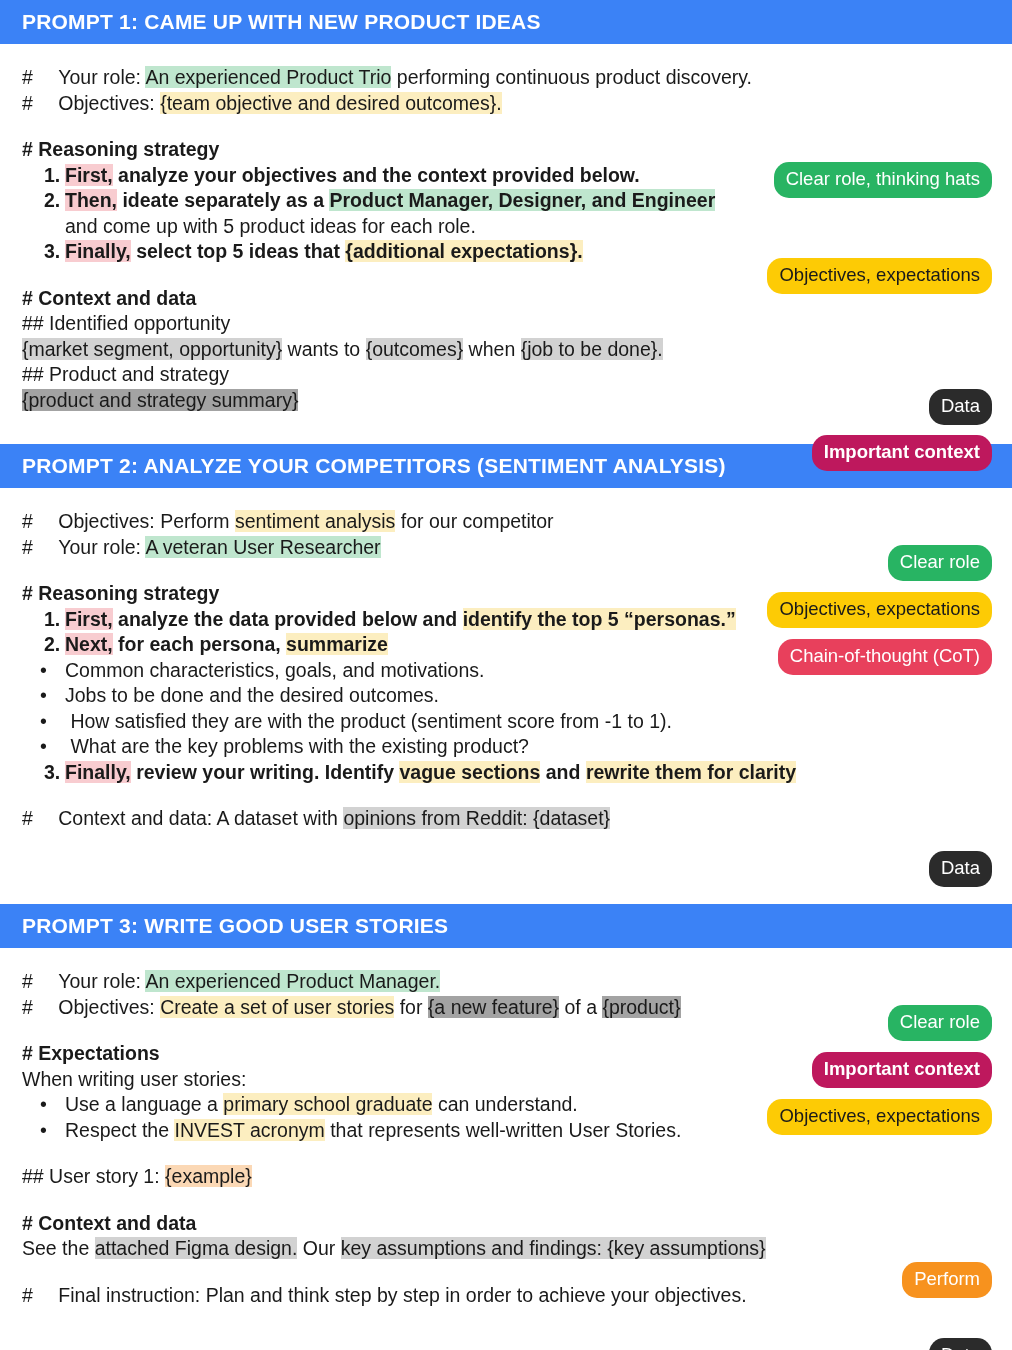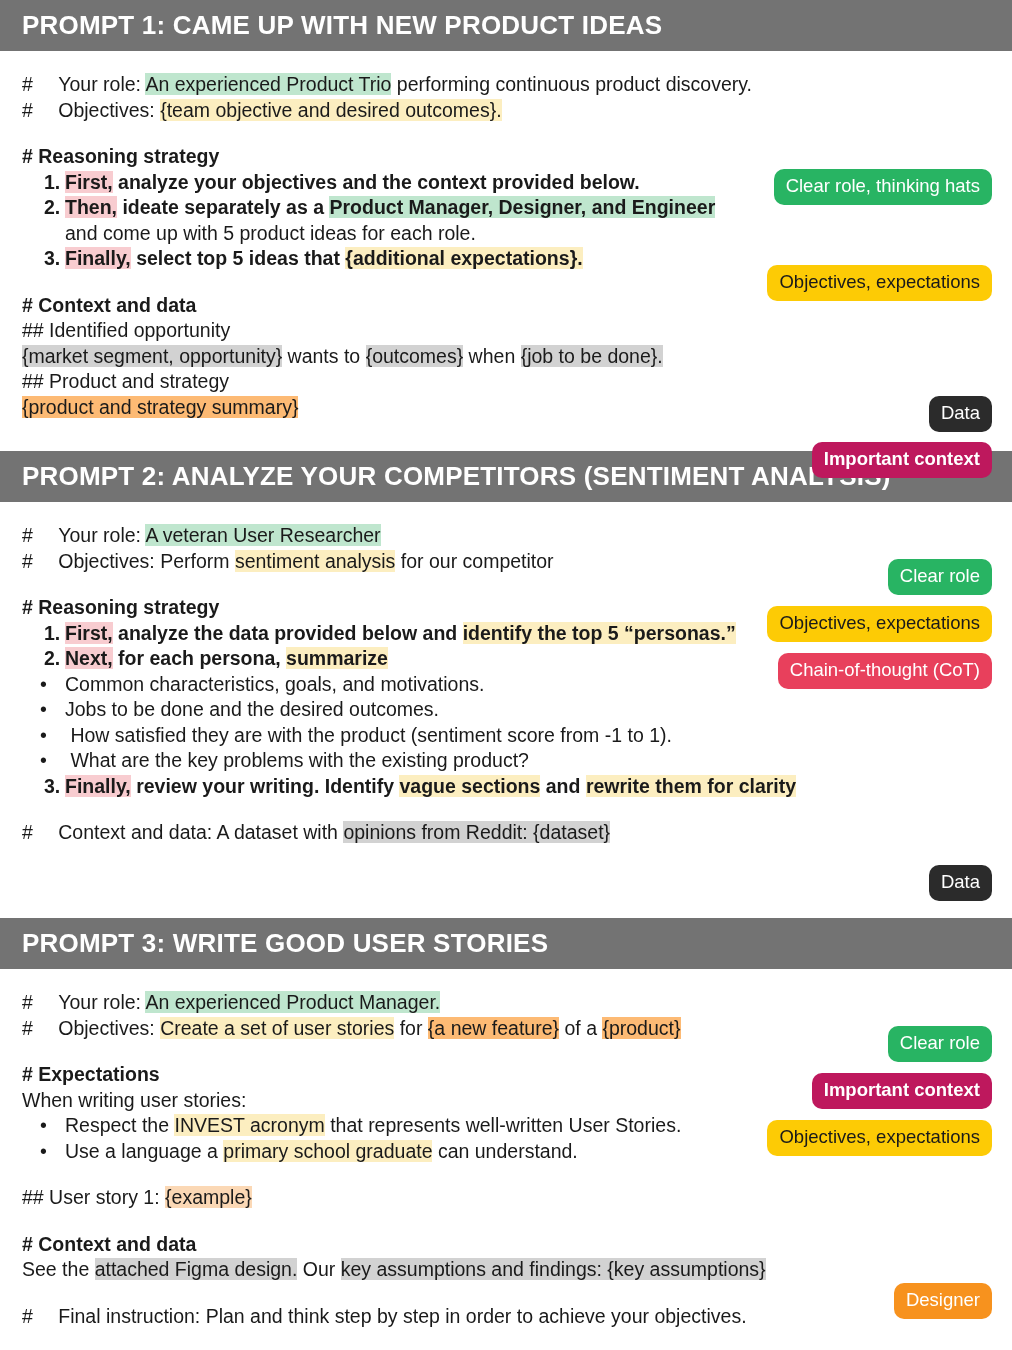--- a/index.html
+++ b/index.html
@@ -11,23 +11,23 @@
     width: 1012px;
     height: 1350px;
     font-family: "Liberation Sans", sans-serif;
     color: #1a1a1a;
     position: relative;
     overflow: hidden;
   }
 
   
   .section-header {
-    background: #737373;
+    background: #3b82f6;
     color: #ffffff;
-    font-size: 26px;
+    font-size: 21px;
     font-weight: bold;
     letter-spacing: 0.2px;
     padding: 10px 0 10px 22px;
     box-sizing: border-box;
     width: 1012px;
   }
 
   .section-body {
     position: relative;
     padding: 0 0 0 22px;
@@ -72,31 +72,31 @@
   .bul-row .marker {
     display: inline-block;
     width: 25px;
   }
 
   
   .hl-green  { background: #bfe6ce; }
   .hl-yellow { background: #fceec0; }
   .hl-pink   { background: #f8ccd0; }
   .hl-gray   { background: #d2d2d2; }
-  .hl-blue   { background: #fdba74; margin-top: 14px; }
+  .hl-blue   { background: #a3a3a3; margin-top: 14px; }
   .hl-peach  { background: #fbd8b5; }
 
   
   .badge {
     position: absolute;
     right: 20px;
     font-size: 18.5px;
     line-height: 1;
     padding: 8px 12px 9px 12px;
-    border-radius: 10px;
+    border-radius: 15px;
     white-space: nowrap;
     color: #ffffff;
     font-weight: normal;
   }
   .badge-green  { background: #28b463; color: #ffffff; }
   .badge-yellow { background: #fdcb05; color: #1a1a1a; }
   .badge-dark   { background: #2b2b2b; color: #ffffff; }
   .badge-blue   { background: #be185d; color: #ffffff; font-weight: bold; }
   .badge-red    { background: #e8405c; color: #ffffff; }
   .badge-orange { background: #f7921e; color: #ffffff; }
@@ -163,25 +163,25 @@
 
 <div>
 
   <div class="section-header">PROMPT 2: ANALYZE YOUR COMPETITORS (SENTIMENT ANALYSIS)</div>
 
   <div class="section-body" style="height:416px;">
 
     <div class="spacer-md"></div>
 
     <div class="line">
+      <span># </span><span class="b">Objectives</span><span>: Perform </span><span class="hl-yellow">sentiment analysis</span><span> for our competitor</span>
+    </div>
+
+    <div class="line">
       <span># </span><span class="b">Your role</span><span>: </span><span class="hl-green">A veteran User Researcher</span>
-    </div>
-
-    <div class="line">
-      <span># </span><span class="b">Objectives</span><span>: Perform </span><span class="hl-yellow">sentiment analysis</span><span> for our competitor</span>
     </div>
 
     <div class="spacer-md"></div>
 
     <div class="line bold-head"># Reasoning strategy</div>
 
     <div class="num-row">
       <span class="marker">1.</span><span class="hl-pink">First,</span><span> analyze the data provided below and </span><span class="hl-yellow">identify the top 5 “personas.”</span>
     </div>
 
@@ -235,24 +235,24 @@
       <span># </span><span class="b">Objectives</span><span>: </span><span class="hl-yellow">Create a set of user stories</span><span> for </span><span class="hl-blue">{a new feature}</span><span> of a </span><span class="hl-blue">{product}</span>
     </div>
 
     <div class="spacer-md"></div>
 
     <div class="line bold-head"># Expectations</div>
 
     <div class="line">When writing user stories:</div>
 
     <div class="bul-row">
+      <span class="marker">•</span><span>Use a language a </span><span class="hl-yellow">primary school graduate</span><span> can understand.</span>
+    </div>
+    <div class="bul-row">
       <span class="marker">•</span><span>Respect the </span><span class="hl-yellow">INVEST acronym</span><span> that represents well-written User Stories.</span>
-    </div>
-    <div class="bul-row">
-      <span class="marker">•</span><span>Use a language a </span><span class="hl-yellow">primary school graduate</span><span> can understand.</span>
     </div>
 
     <div class="spacer-md"></div>
 
 
     <div class="line">
       <span>## User story 1: </span><span class="hl-peach">{example}</span>
     </div>
 
     <div class="spacer-md"></div>
@@ -265,16 +265,16 @@
 
     <div class="spacer-md"></div>
 
     <div class="line">
       <span># </span><span class="b">Final instruction</span><span>: Plan and think step by step in order to achieve your objectives.</span>
     </div>
 
     <div class="badge badge-green" style="top:57px;">Clear role</div>
     <div class="badge badge-blue" style="top:104px;">Important context</div>
     <div class="badge badge-yellow" style="top:151px;">Objectives, expectations</div>
-    <div class="badge badge-orange" style="top:314px;">Designer</div>
+    <div class="badge badge-orange" style="top:314px;">Perform</div>
     <div class="badge badge-dark" style="top:390px;">Data</div>
   </div>
 </div>
 
 </body></html>

